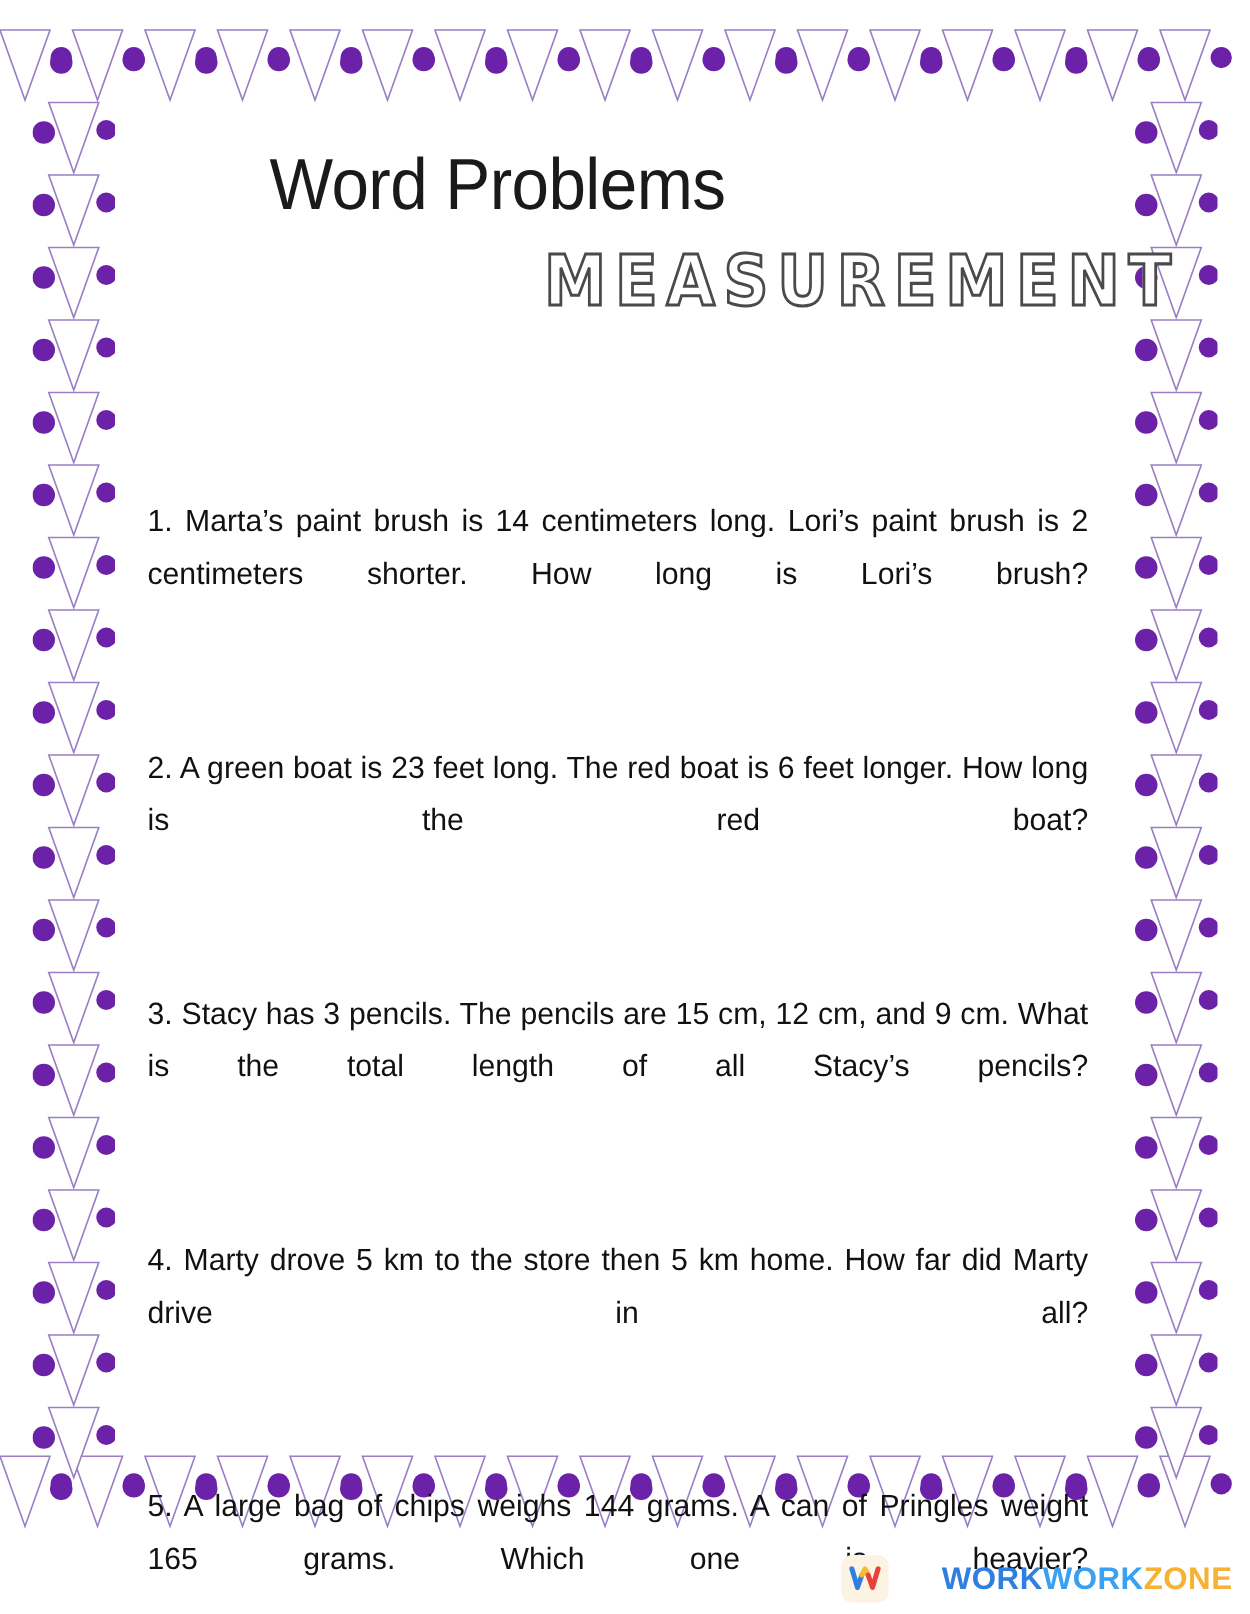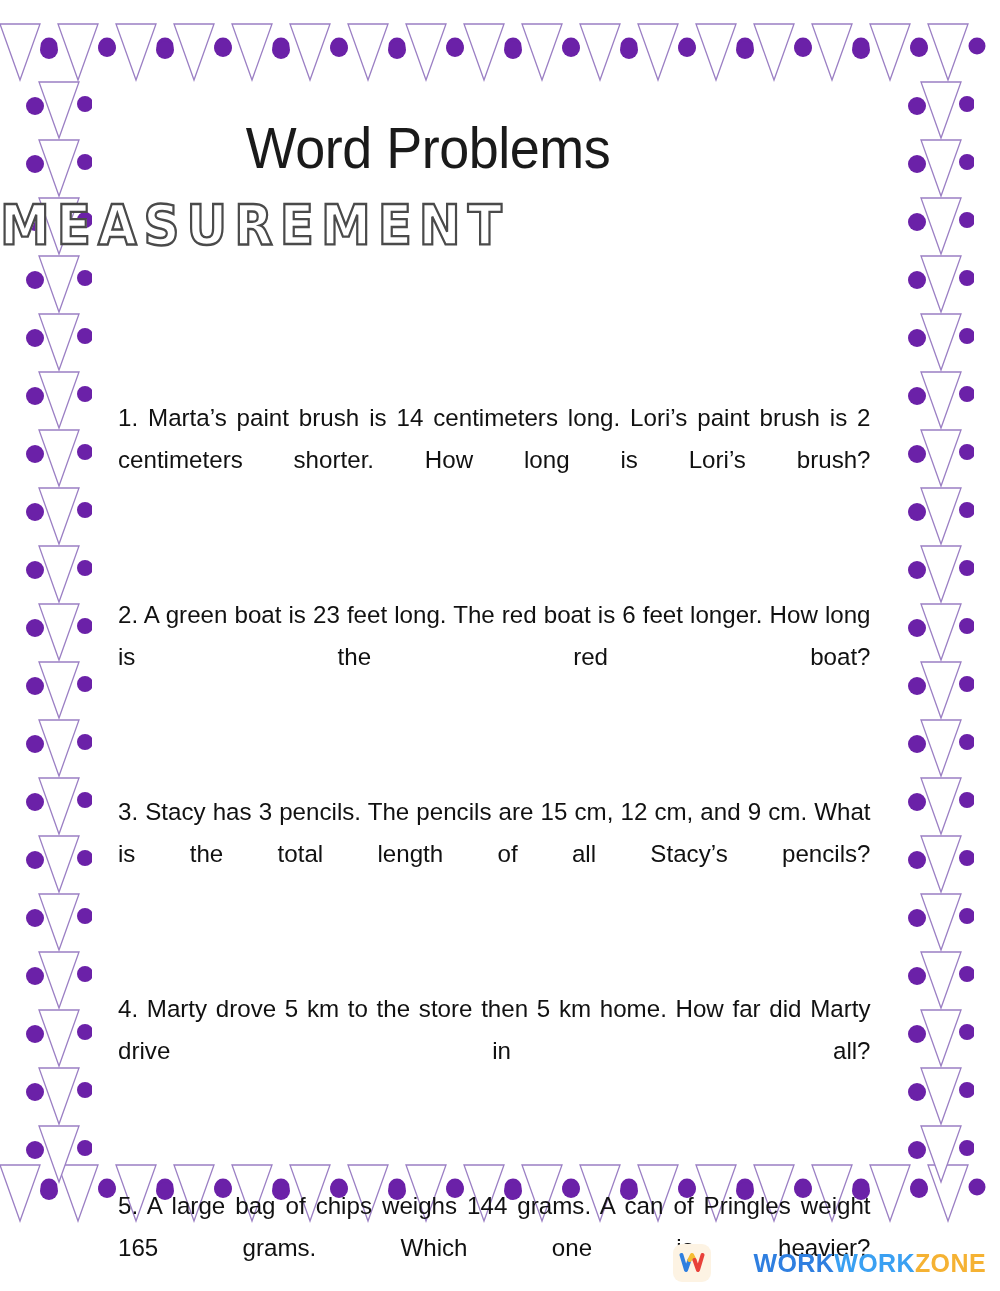--- a/index.html
+++ b/index.html
@@ -34,37 +34,36 @@
   .band-top svg, .band-bottom svg,
   .band-left svg, .band-right svg { display: block; }
 
   
   .title-wrap {
     position: absolute;
     left: 0;
     top: 118px;
     width: 796px;
     text-align: center;
-    margin-left: 30px;
   }
   .title-main {
     font-family: "Liberation Sans", sans-serif;
     font-size: 58px;
     font-weight: 400;
     color: #1a1a1a;
     letter-spacing: -0.5px;
     line-height: 1.05;
     transform: scaleX(0.93);
   }
   .title-sub-wrap {
     position: absolute;
     left: 0;
     top: 196px;
     width: 944px;
-    text-align: left;
+    text-align: right;
   }
   .title-sub {
     display: inline-block;
     font-family: "DejaVu Sans", sans-serif;
     font-size: 50px;
     font-weight: 700;
     letter-spacing: 7px;
     color: #ffffff;
     -webkit-text-stroke: 2.2px #4a4a4a;
     text-shadow:

